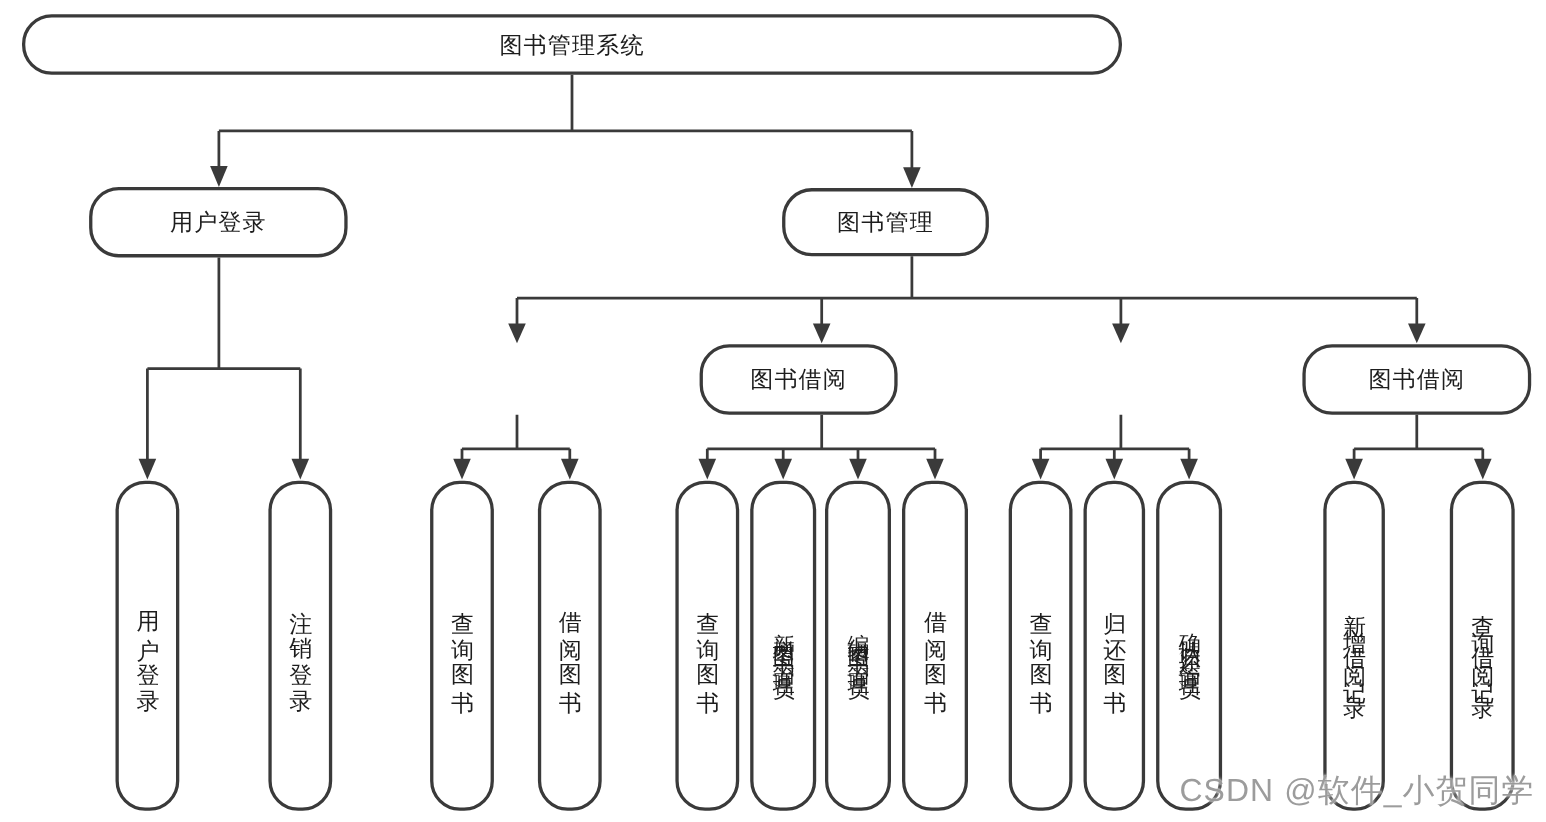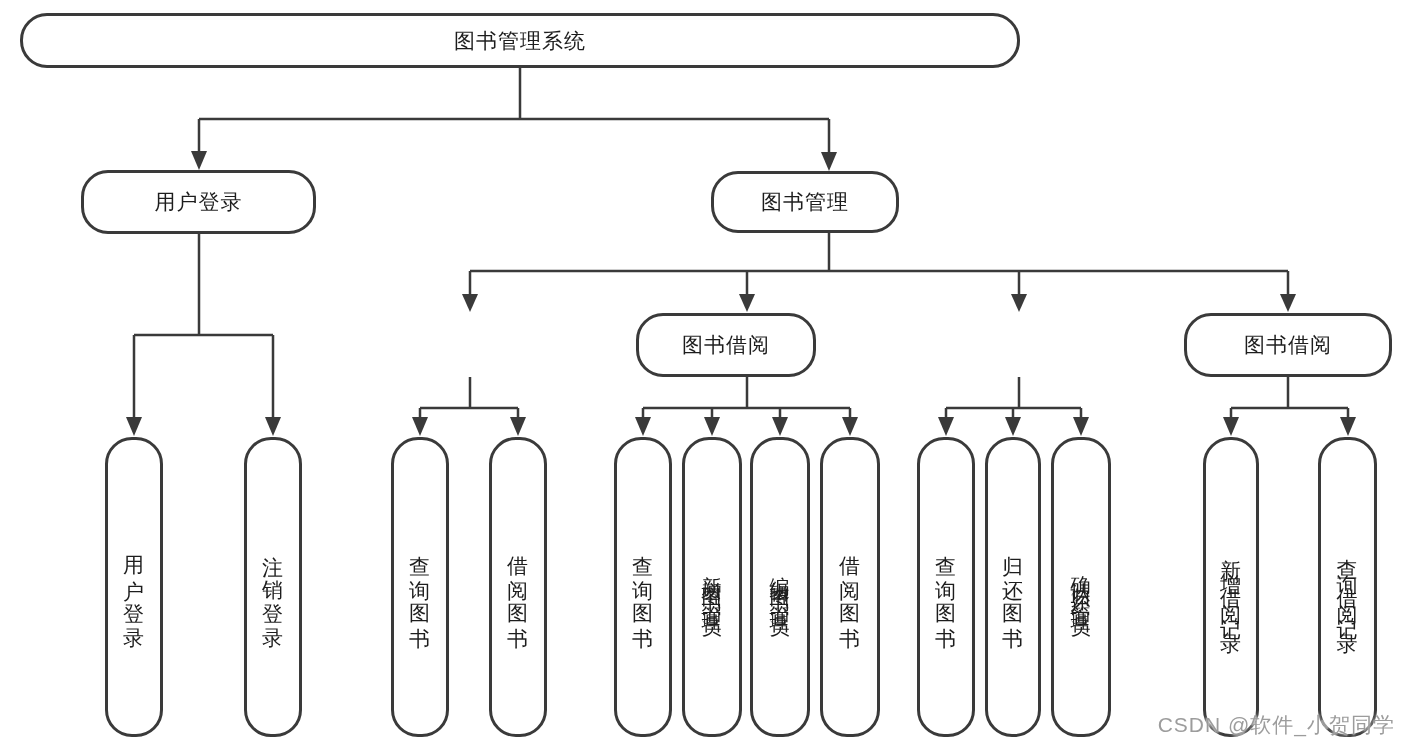--- a/index.html
+++ b/index.html
@@ -17,21 +17,21 @@
     writing-mode:vertical-rl;text-orientation:mixed;
     font-size:21px;line-height:1;white-space:nowrap;
   }
   .v4{letter-spacing:24px;}
   .v6{letter-spacing:15px;}
   .v9{letter-spacing:6px;font-size:20px;}
   #connector-layer{position:absolute;left:0;top:0;z-index:0;}
   .box{z-index:1;border-radius:27px;}
   #watermark{
     position:absolute;right:10px;bottom:8px;z-index:2;
-    font-size:21px;color:rgba(148,148,148,0.92);
+    font-size:29px;color:rgba(148,148,148,0.92);
     text-shadow:0 0 4px #fff, 0 0 2px #fff;
     white-space:nowrap;letter-spacing:1px;
   }
 </style>
 </head>
 <body>
 
 <div id="canvas">
 
   <svg id="connector-layer" width="1405" height="747" viewBox="0 0 1405 747">

